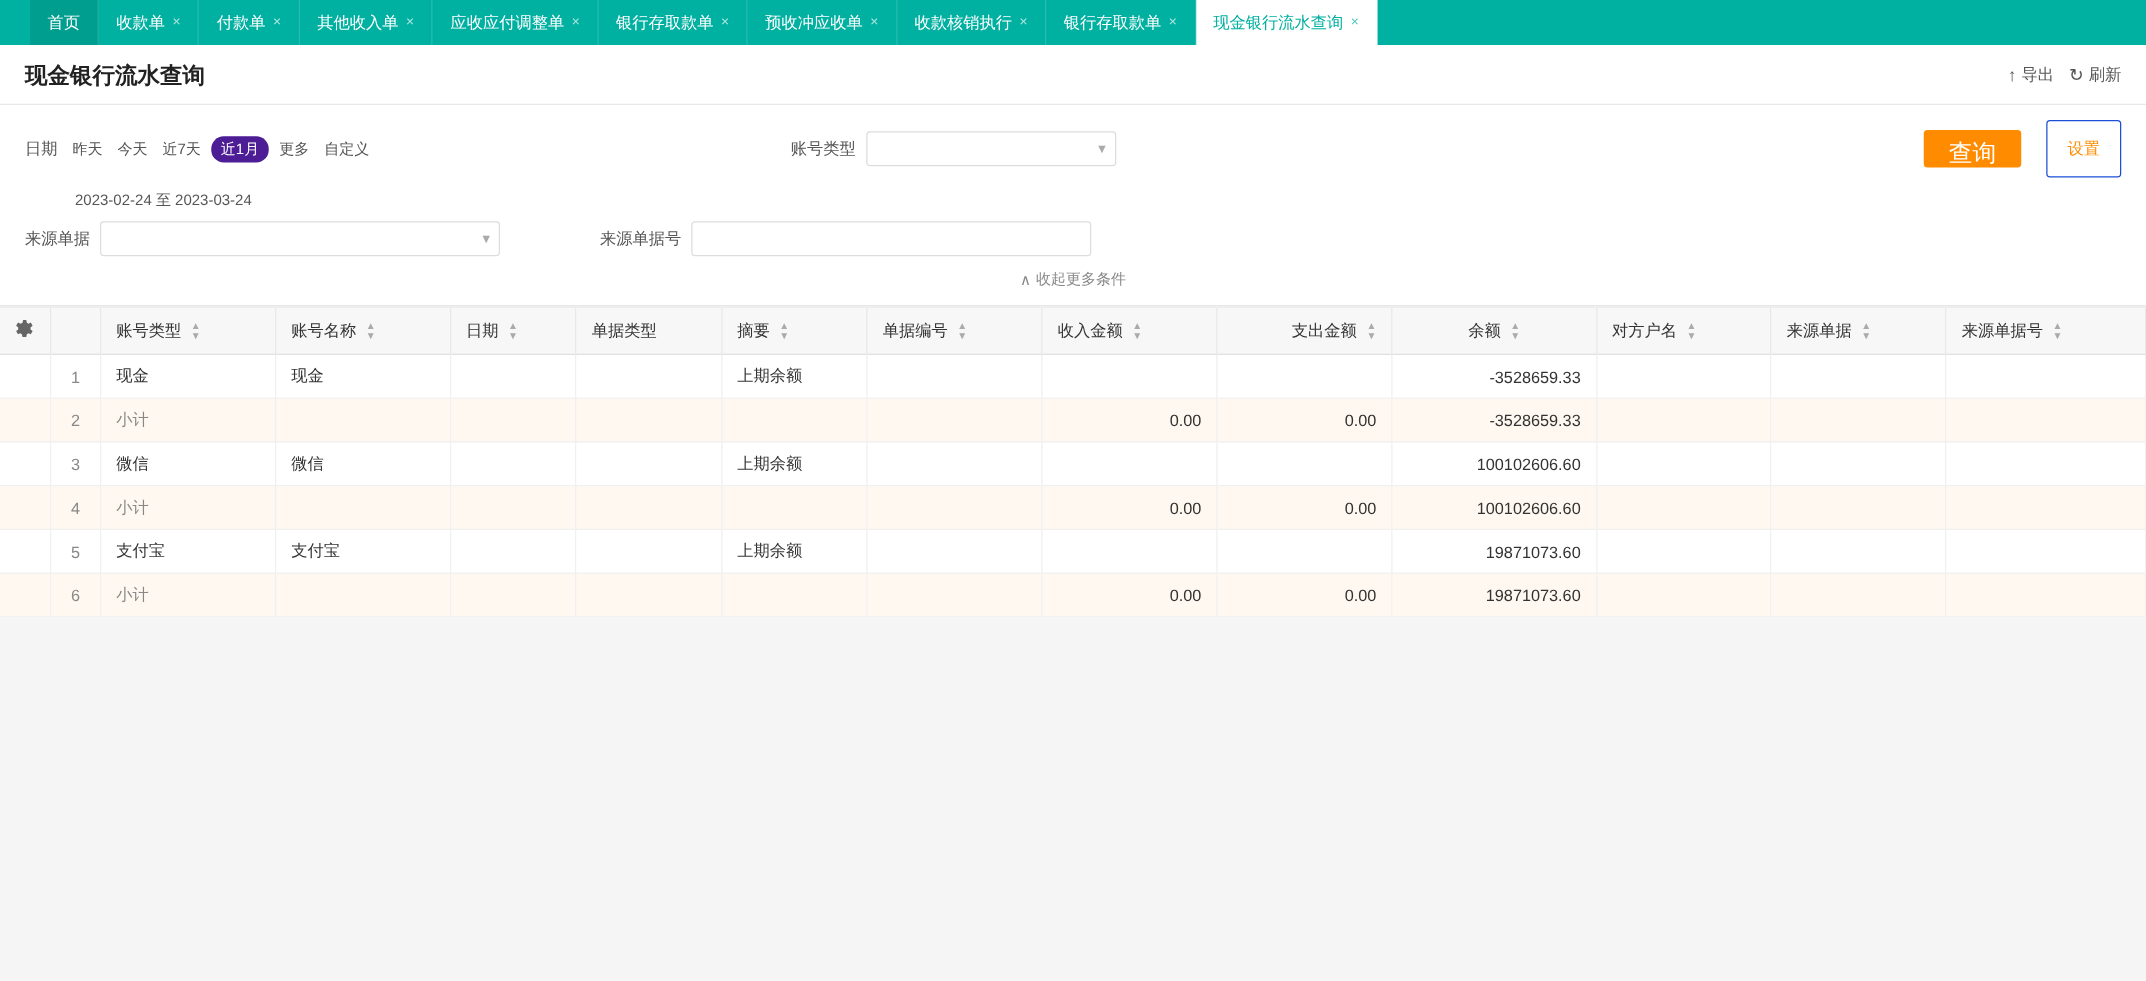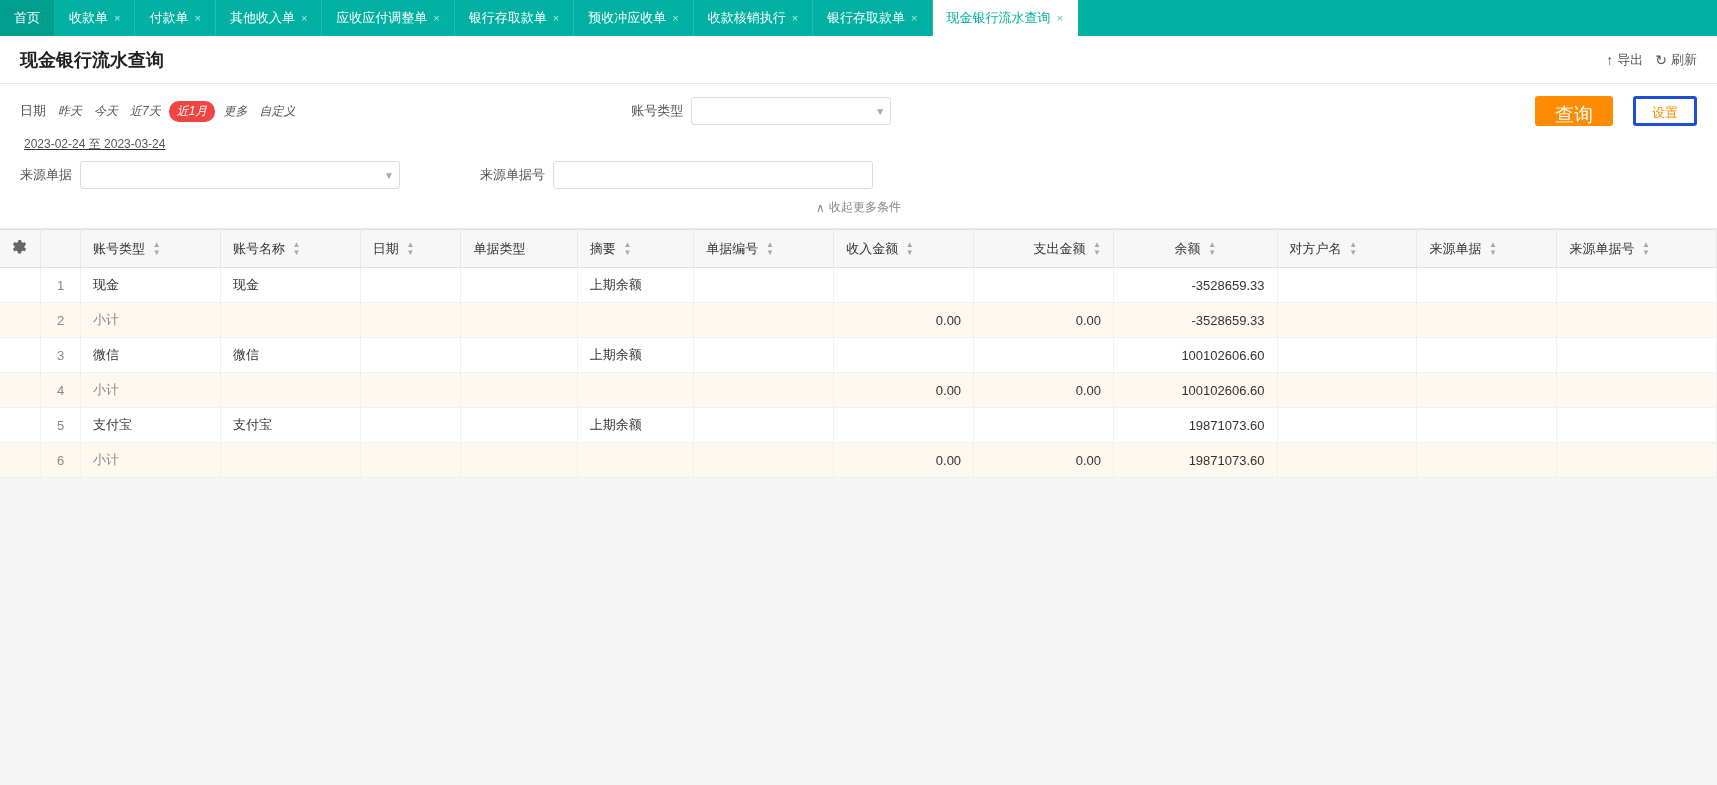--- a/index.html
+++ b/index.html
@@ -20,20 +20,21 @@
       height: 36px;
       display: flex;
       align-items: center;
       font-size: 13px;
       cursor: pointer;
       white-space: nowrap;
       border-right: 1px solid rgba(255,255,255,0.15);
     }
     .nav-item:first-child {
       background: rgba(0,0,0,0.1);
+      margin-left: 24px;
     }
     .nav-item.active {
       background: #fff;
       color: #00b0a0;
     }
     .nav-item .close-x {
       margin-left: 6px;
       font-size: 11px;
       opacity: 0.7;
     }
@@ -91,30 +92,29 @@
     }
     .filter-label {
       color: #555;
       font-size: 13px;
       white-space: nowrap;
     }
     .date-shortcuts {
       display: flex;
       gap: 4px;
       align-items: center;
-      font-style: italic;
     }
     .date-shortcut {
       font-size: 12px;
       color: #555;
       cursor: pointer;
       padding: 2px 4px;
     }
     .date-shortcut.active {
-      background: #ef4444;
+      background: #4c1d95;
       color: #fff;
       border-radius: 10px;
       padding: 2px 8px;
     }
     .date-range {
       font-size: 12px;
       color: #555;
       margin-left: 4px;
     }
     .filter-select-wrapper {
@@ -164,26 +164,26 @@
       border: none;
       border-radius: 3px;
       padding: 6px 20px;
       font-size: 19px;
       cursor: pointer;
       height: 30px;
     }
     .settings-btn {
       background: #fff;
       color: #ff8c00;
-      border: 3px solid #1d4ed8;
+      border: 1px solid #1d4ed8;
       border-radius: 3px;
       padding: 5px 16px;
       font-size: 13px;
       cursor: pointer;
-      height: 30px;
+      height: 46px;
     }
     .collapse-row {
       display: flex;
       justify-content: center;
       align-items: center;
       margin-top: 4px;
     }
     .collapse-btn {
       color: #888;
       font-size: 12px;
@@ -351,21 +351,21 @@
     <div style="flex:1"></div>
 
     <div class="filter-group">
       <button class="query-btn">查询</button>
     </div>
     <div class="filter-group">
       <button class="settings-btn">设置</button>
     </div>
   </div>
 
-  <div style="margin-bottom: 8px; text-decoration: underline;">
+  <div style="margin-left: 36px; margin-bottom: 8px;">
     <span class="date-range">2023-02-24 至 2023-03-24</span>
   </div>
 
   <div class="filter-row">
 
     <div class="filter-group">
       <span class="filter-label">来源单据</span>
       <div class="filter-select-wrapper">
         <select style="min-width:320px;">
           <option value=""></option>

